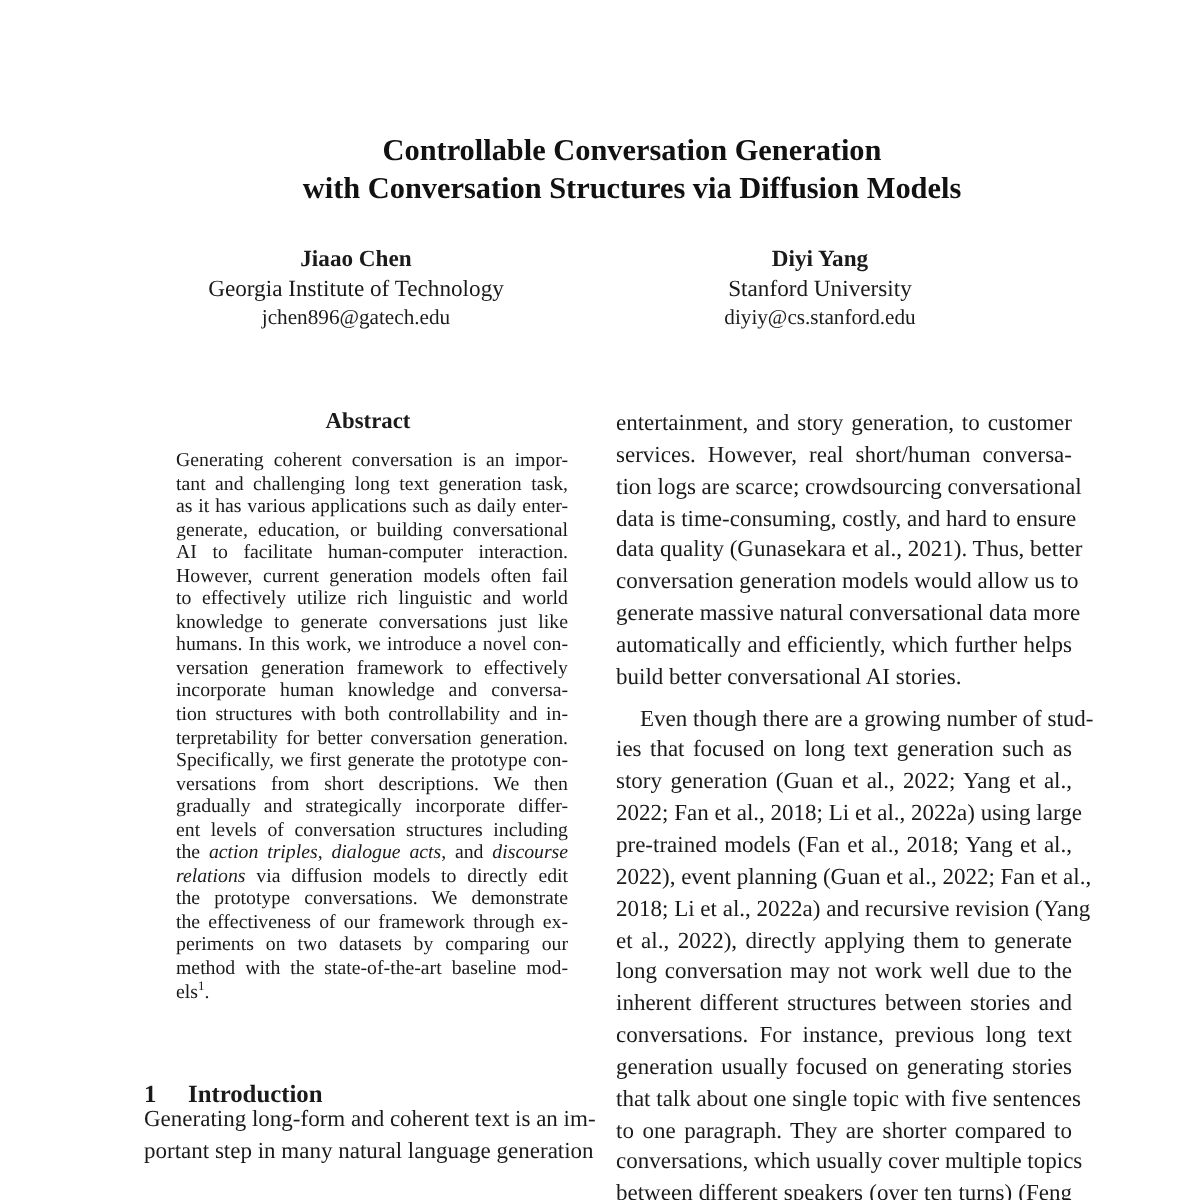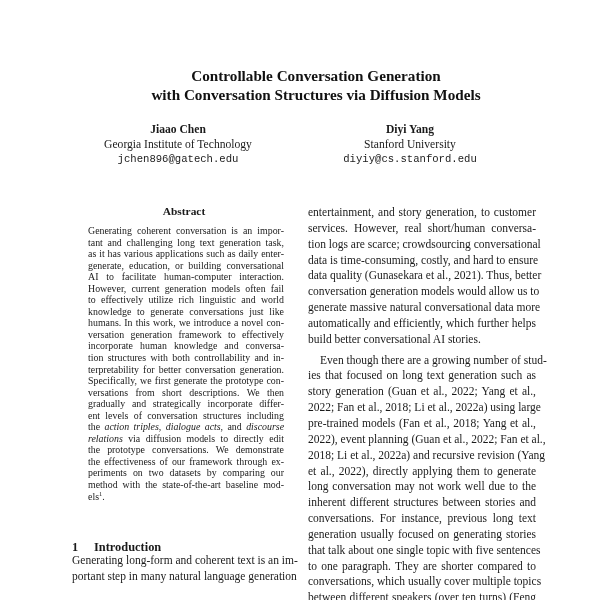--- a/index.html
+++ b/index.html
@@ -16,21 +16,21 @@
     color: #111;
     padding-left: 16px;
   }
   .author {
     position: absolute; top: 122px; width: 220px; text-align: center;
     font-size: 11.6px; line-height: 15px;
   }
   .author.a1 { left: 68px; }
   .author.a2 { left: 300px; }
   .author .name { font-weight: bold; }
-  .author .email { font-family: Liberation Mono, monospace; font-size: 10.6px; }
+  .author .email { font-family: Liberation Serif, serif; font-size: 10.6px; }
 
   .abstract-head {
     position: absolute; left: 88px; top: 205px; width: 192px;
     text-align: center; font-weight: bold; font-size: 11.4px;
   }
   .abstract-body {
     position: absolute; left: 88px; top: 225px; width: 196px;
     font-size: 9.9px; line-height: 11.55px; text-align: justify;
     hyphens: manual;
   }

